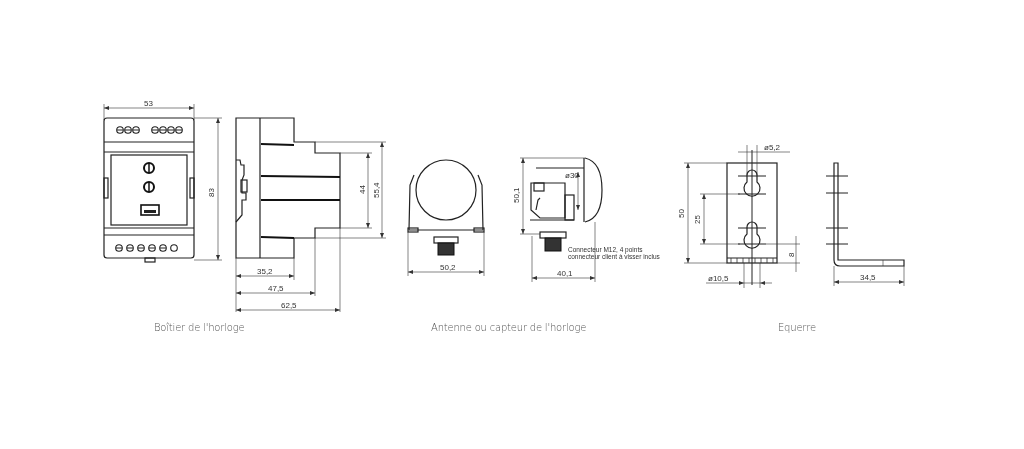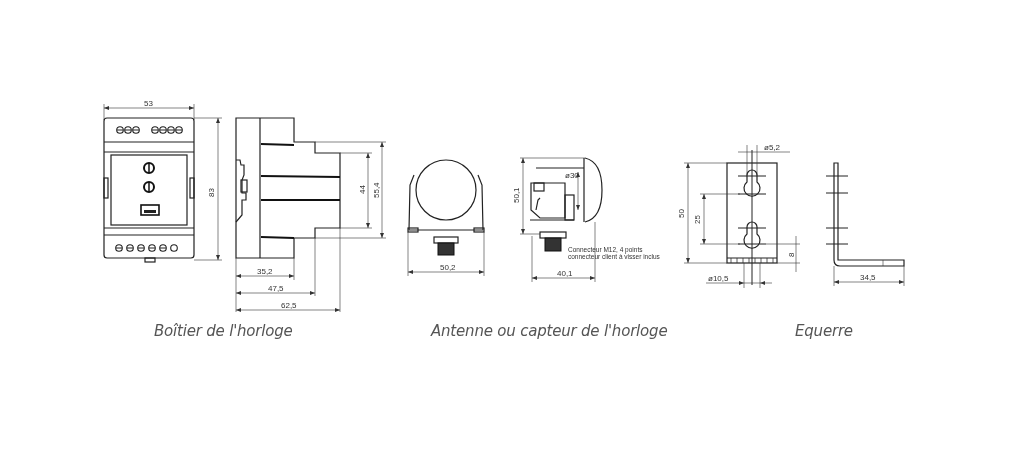--- a/index.html
+++ b/index.html
@@ -1,21 +1,21 @@
 <!DOCTYPE html>
 <html><head>
 <meta charset="utf-8">
 <style>
   html, body { margin:0; padding:0; background:#ffffff; }
   body { width:1024px; height:449px; position:relative; overflow:hidden; font-family:"Liberation Sans", sans-serif; }
   svg { position:absolute; left:0; top:0; }
   .dim { font-family:"Liberation Sans", sans-serif; font-size:8px; fill:#333; }
   .dimv { font-family:"Liberation Sans", sans-serif; font-size:8px; fill:#333; }
   .note { font-family:"Liberation Sans", sans-serif; font-size:6.5px; fill:#333; }
-  .caption { position:absolute; top:322px; font-size:15px; color:#555; font-family:"DejaVu Sans", sans-serif; font-weight:300; letter-spacing:-0.2px; white-space:nowrap;font-style:italic; }
+  .caption { position:absolute; top:322px; font-size:10px; color:#555; font-family:"DejaVu Sans", sans-serif; font-weight:300; letter-spacing:-0.2px; white-space:nowrap; }
   .ln { stroke:#222; fill:none; stroke-width:1.2; }
   .thin { stroke:#333; fill:none; stroke-width:0.6; }
   .thick { stroke:#111; fill:none; stroke-width:2; }
 </style>
 </head>
 <body>
 
 <svg width="1024" height="449" viewBox="0 0 1024 449">
 
   <g>
@@ -250,13 +250,13 @@
     <line class="thin" x1="904" y1="266" x2="904" y2="286"></line>
     <line class="thin" x1="834" y1="282" x2="904" y2="282"></line>
     <polygon points="834,282 839,280 839,284" fill="#333"></polygon>
     <polygon points="904,282 899,280 899,284" fill="#333"></polygon>
     <text class="dim" x="860" y="280">34,5</text>
   </g>
 </svg>
 
 <div class="caption" style="left:154px;">Boîtier de l'horloge</div>
 <div class="caption" style="left:431px;">Antenne ou capteur de l'horloge</div>
-<div class="caption" style="left:795px;">Equerre</div>
+<div class="caption" style="left:778px;">Equerre</div>
 
 </body></html>

